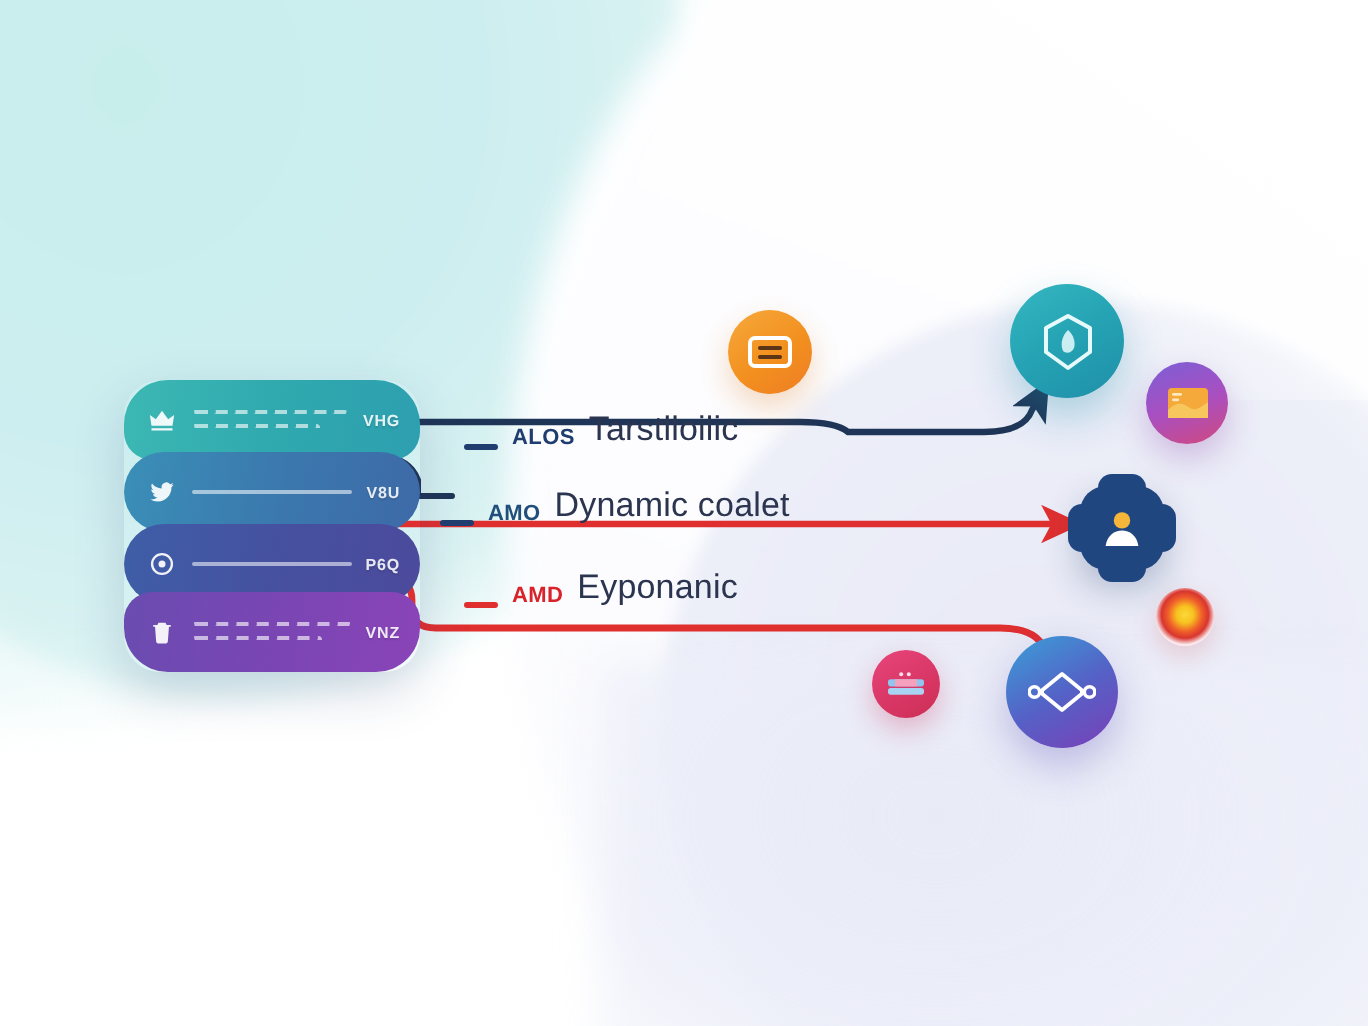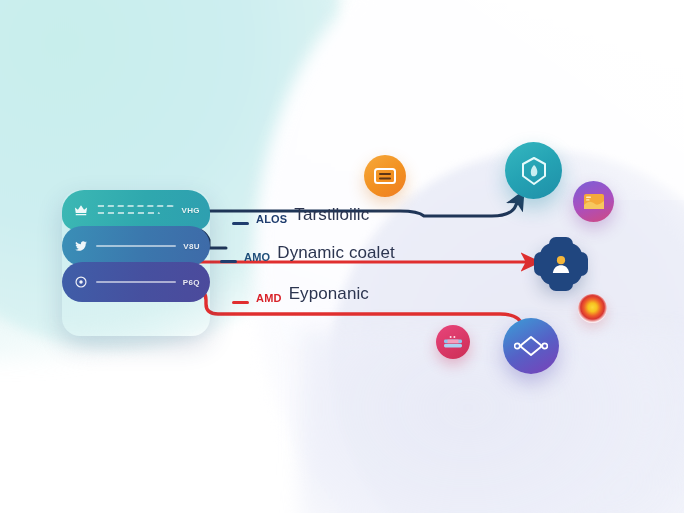--- a/index.html
+++ b/index.html
@@ -205,20 +205,32 @@
           <circle cx="12" cy="12" r="8.5"></circle>
             <circle cx="12" cy="12" r="3" fill="currentColor" stroke="none"></circle>
         </svg>
       </span>
       <span class="card-lines">
         <span class="ln w100"></span>
       </span>
       <span class="card-tag">P6Q</span>
     </div>
 
+    <div class="card card-4">
+      <span class="card-icon">
+        <svg viewBox="0 0 24 24" fill="currentColor">
+            <path d="M6 7h12l-1 13.2a1.8 1.8 0 0 1-1.8 1.6H8.8A1.8 1.8 0 0 1 7 20.2L6 7zm3-3h6l1 2H8l1-2zM4.5 6h15v1.6h-15V6z"></path>
+          </svg>
+      </span>
+      <span class="card-lines">
+        <span class="ln dashed w100"></span>
+        <span class="ln dashed w82"></span>
+      </span>
+      <span class="card-tag">VNZ</span>
+    </div>
   </div>
 
   <div class="legend-row lr-1">
     <span class="legend-swatch" style="background:#1f3d6e"></span>
     <span class="legend-brand" style="color:#1f3d6e">ALOS</span>
     <span class="legend-text">Tarstlloilic</span>
   </div>
 
   <div class="legend-row lr-2">
     <span class="legend-swatch" style="background:#1f3d6e"></span>

